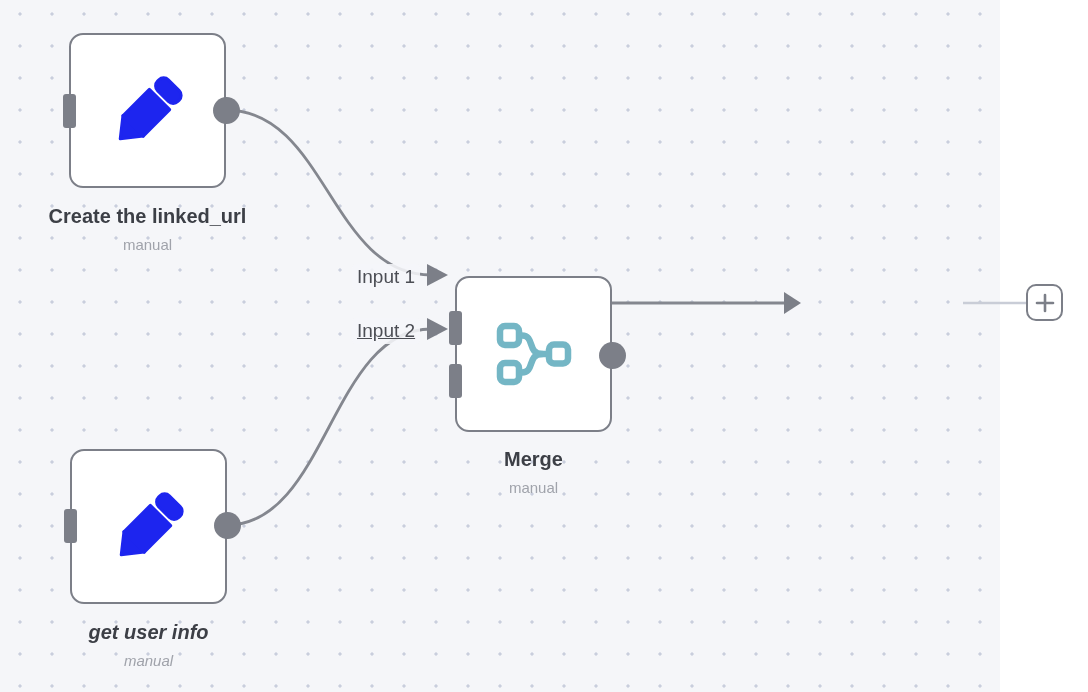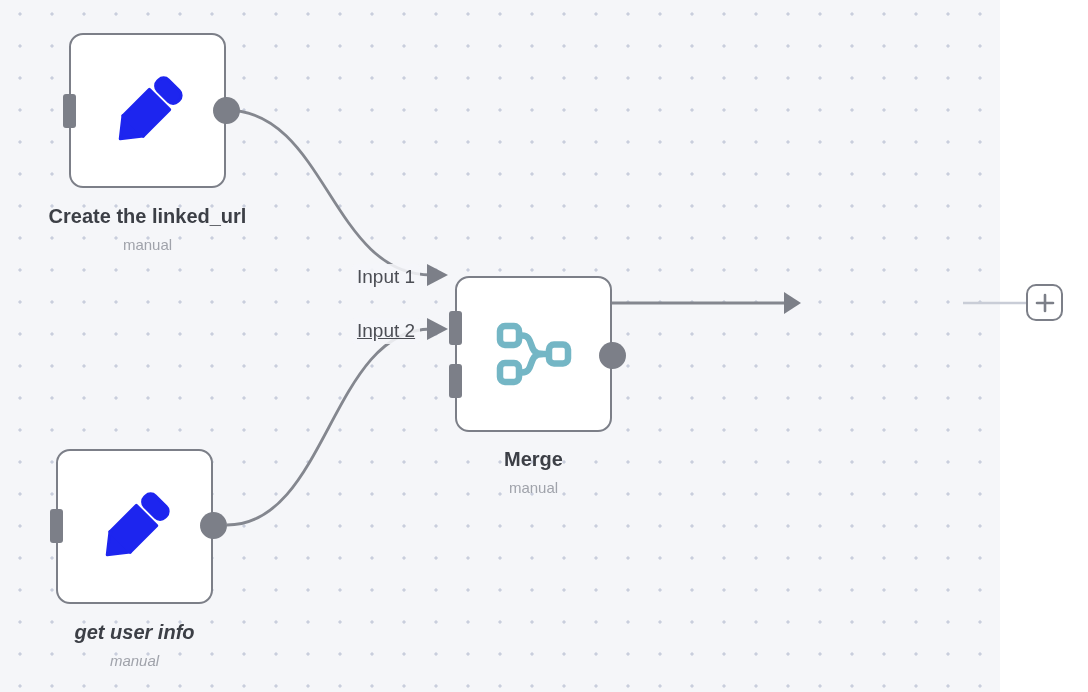--- a/index.html
+++ b/index.html
@@ -135,21 +135,21 @@
       </svg>
     </div>
     <div class="input-bar" style="top:60.5px;"></div>
     <div class="output-circle" style="top:63.5px;"></div>
     <div class="node-label">
       <div class="node-title">Create the linked_url</div>
       <div class="node-subtitle">manual</div>
     </div>
   </div>
 
-  <div class="node" style="left:56px; top:449px; width:157px; height:155px;font-style:italic;">
+  <div class="node" style="left:70px; top:449px; width:157px; height:155px;font-style:italic;">
     <div class="node-box">
       <svg width="96" height="96" viewBox="0 0 100 100">
         <g transform="rotate(-45 50 50)" fill="#1d25ef" stroke="#1d25ef" stroke-width="3" stroke-linejoin="round">
           <path d="M 9,50 L 28,35 L 28,65 Z"></path>
           <rect x="28" y="35" width="39" height="30"></rect>
           <rect x="72" y="35" width="16" height="30" rx="7"></rect>
         </g>
       </svg>
     </div>
     <div class="input-bar" style="top:60px;"></div>

